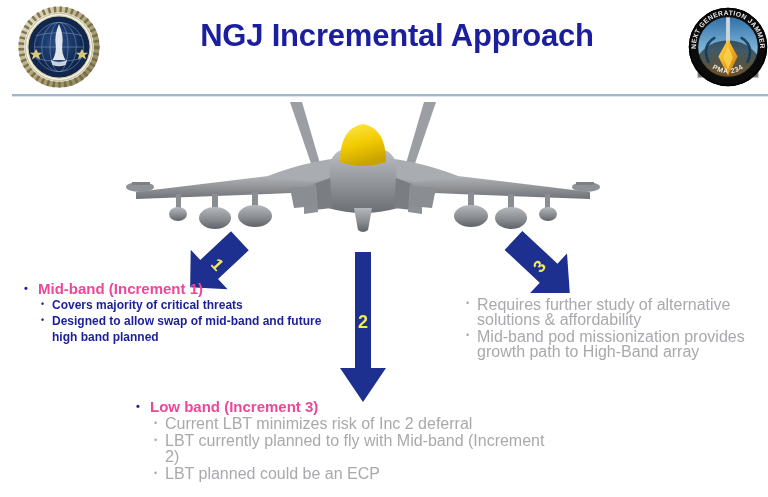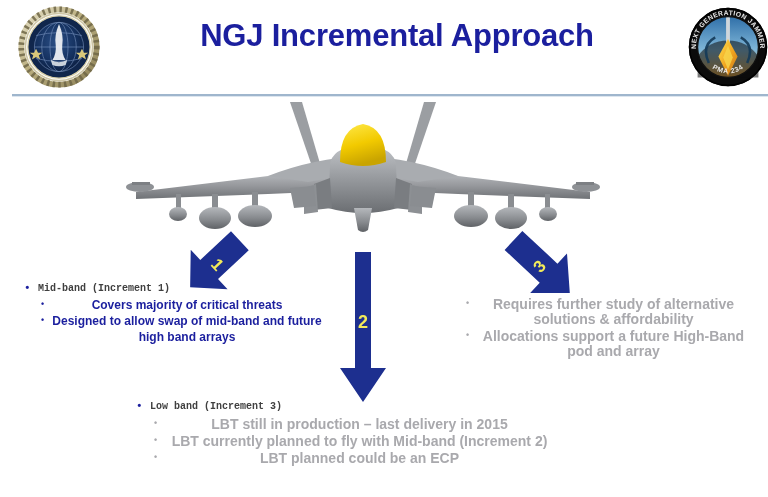--- a/index.html
+++ b/index.html
@@ -95,66 +95,64 @@
   .blk-high { left: 450px; top: 296px; width: 300px; }
 
   ul.lvl1 {
     list-style: none;
     margin: 0;
     padding: 0;
   }
   ul.lvl1 > li.head {
     position: relative;
     padding-left: 16px;
-    font-size: 10px;
+    font-size: 15px;
     font-weight: bold;
-    color: #404040;
+    color: #ec4899;
     line-height: 16px;
     margin-bottom: 1px;
-    font-family: Liberation Mono, monospace;
   }
   ul.lvl1 > li.head::before {
     content: "\2022";
     position: absolute;
     left: 2px;
     top: -1px;
     font-size: 11px;
     color: #1b1f9e;
   }
   ul.lvl2 {
     list-style: none;
     margin: 1px 0 0 0;
     padding: 0 0 0 19px;
   }
   ul.lvl2 > li {
     position: relative;
     padding-left: 11px;
     line-height: 15.5px;
     margin-bottom: 0.5px;
-    text-align: center;
   }
   ul.lvl2 > li::before {
     content: "\2022";
     position: absolute;
     left: 0;
     top: -1px;
     font-size: 9px;
   }
 
   
   .strong-blue ul.lvl2 > li {
     font-size: 12px;
     font-weight: bold;
     color: #1b1f9e;
   }
   .strong-blue ul.lvl2 > li::before { color: #1b1f9e; }
 
   .muted ul.lvl2 > li {
-    font-size: 14px;
-    font-weight: bold;
+    font-size: 16px;
+    font-weight: normal;
     color: #a9a9ad;
   }
   .muted ul.lvl2 > li::before { color: #a9a9ad; }
 
   .blk-high ul.lvl2 { padding-left: 16px; }
   .blk-high ul.lvl2 > li { line-height: 15px; margin-bottom: 1.5px; }
   .blk-low  ul.lvl2 { padding-left: 20px; }
   .blk-low  ul.lvl2 > li { line-height: 16px; margin-bottom: 1px; }
 </style>
 </head>
@@ -329,38 +327,38 @@
       <path d="M37 2 L63 2 L63 50 L77 50 L50 79 L23 50 L37 50 z" fill="#1d2f8f"></path>
     </g>
     <text x="48" y="46" font-size="17" font-weight="bold" fill="#f2ea5a" font-family="'Liberation Sans', sans-serif" text-anchor="middle" transform="rotate(-47 48 41)">3</text>
   </svg>
 
   <div class="block blk-mid strong-blue">
     <ul class="lvl1">
       <li class="head">Mid-band (Increment 1)</li>
       <ul class="lvl2">
         <li>Covers majority of critical threats</li>
-        <li>Designed to allow swap of mid-band and future high band arrays</li>
+        <li>Designed to allow swap of mid-band and future high band planned</li>
       </ul>
     </ul>
   </div>
 
   <div class="block blk-low muted">
     <ul class="lvl1">
       <li class="head">Low band (Increment 3)</li>
       <ul class="lvl2">
-        <li>LBT still in production – last delivery in 2015</li>
+        <li>Current LBT minimizes risk of Inc 2 deferral</li>
         <li>LBT currently planned to fly with Mid-band (Increment 2)</li>
         <li>LBT planned could be an ECP</li>
       </ul>
     </ul>
   </div>
 
   <div class="block blk-high muted">
     <ul class="lvl1">
       <ul class="lvl2">
         <li>Requires further study of alternative solutions &amp; affordability</li>
-        <li>Allocations support a future High-Band pod and array</li>
+        <li>Mid-band pod missionization provides growth path to High-Band array</li>
       </ul>
     </ul>
   </div>
 
 </div>
 
 </body></html>

